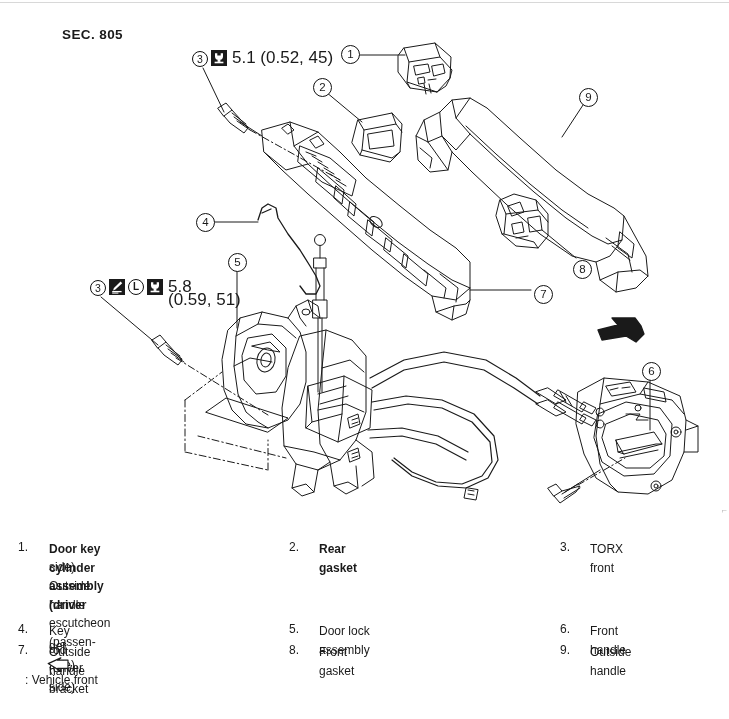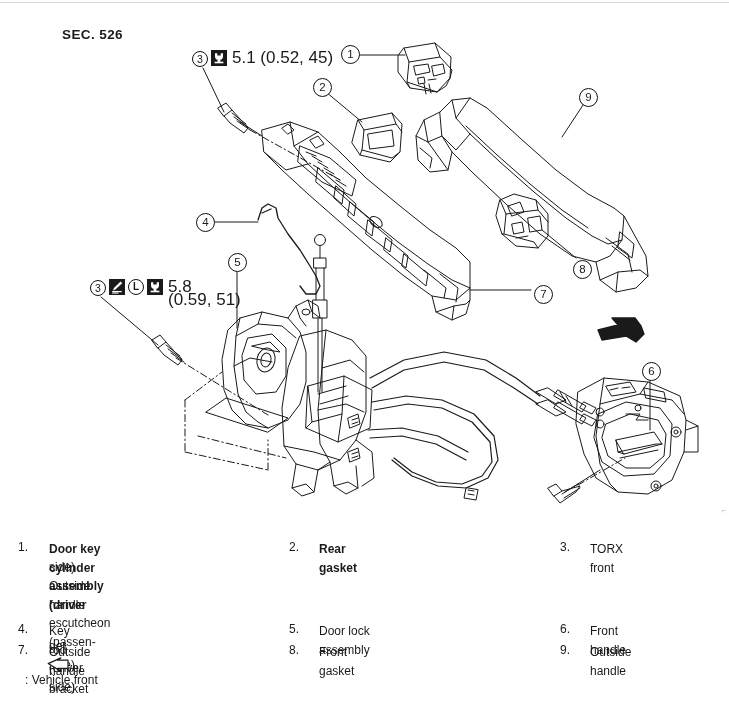--- a/index.html
+++ b/index.html
@@ -129,21 +129,21 @@
   #artifact {
     position: absolute; right: 2px; top: 505px;
     font-size: 9px; color: #b9b9b9;
   }
 </style>
 </head>
 <body>
 
 <div id="top-rule"></div>
 
-<div id="sec-header">SEC. 526</div>
+<div id="sec-header">SEC. 805</div>
 
 <div id="diagram">
 <svg width="729" height="520" viewBox="0 0 729 520" xmlns="http://www.w3.org/2000/svg" fill="none" stroke="#1a1a1a" stroke-width="1" stroke-linejoin="round" stroke-linecap="round">
 
   <g stroke-width="1">
 
     <line x1="203" y1="68" x2="224" y2="112"></line>
 
     <path d="M240,122 L262,136" stroke-dasharray="0"></path>
     <path d="M250,130 L340,180" stroke-dasharray="7,3,1.5,3"></path>

